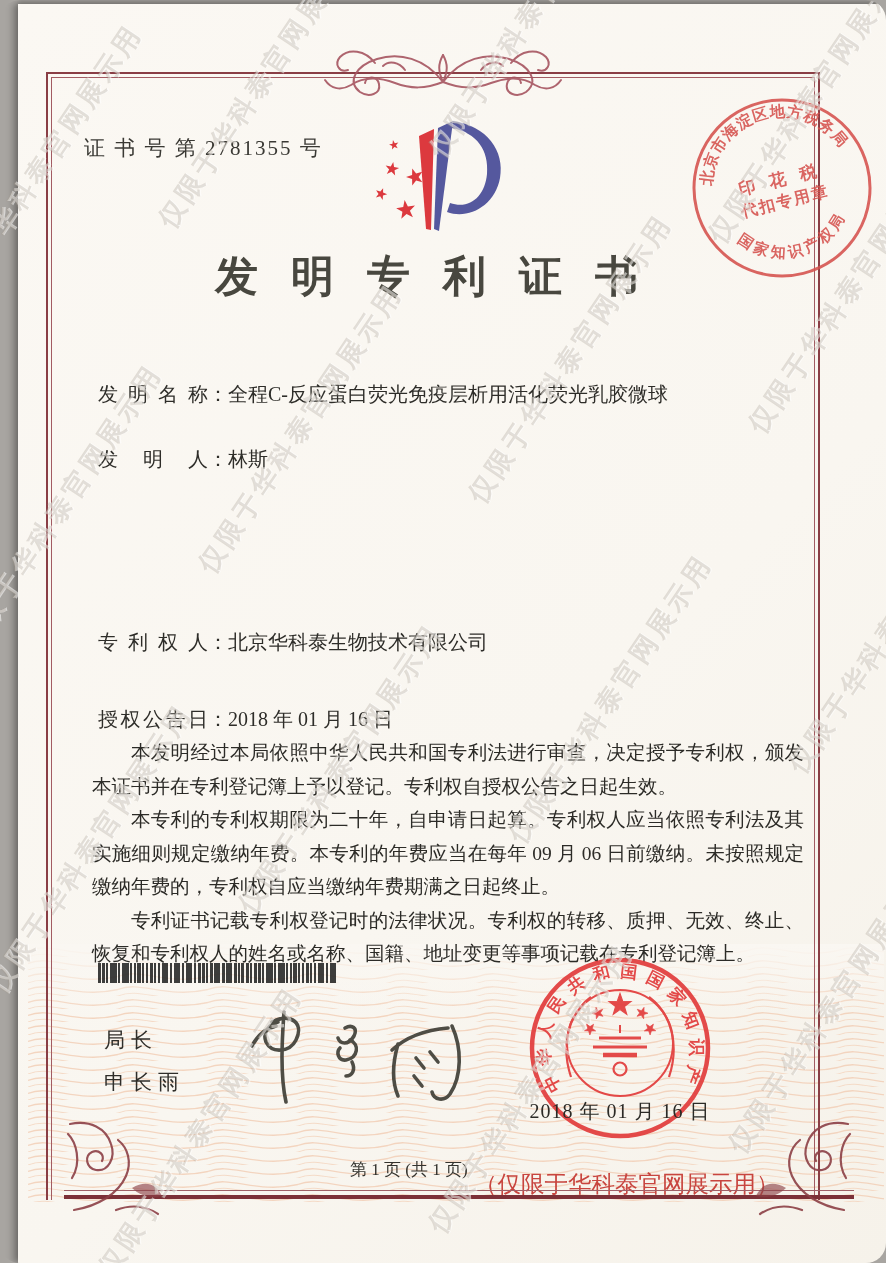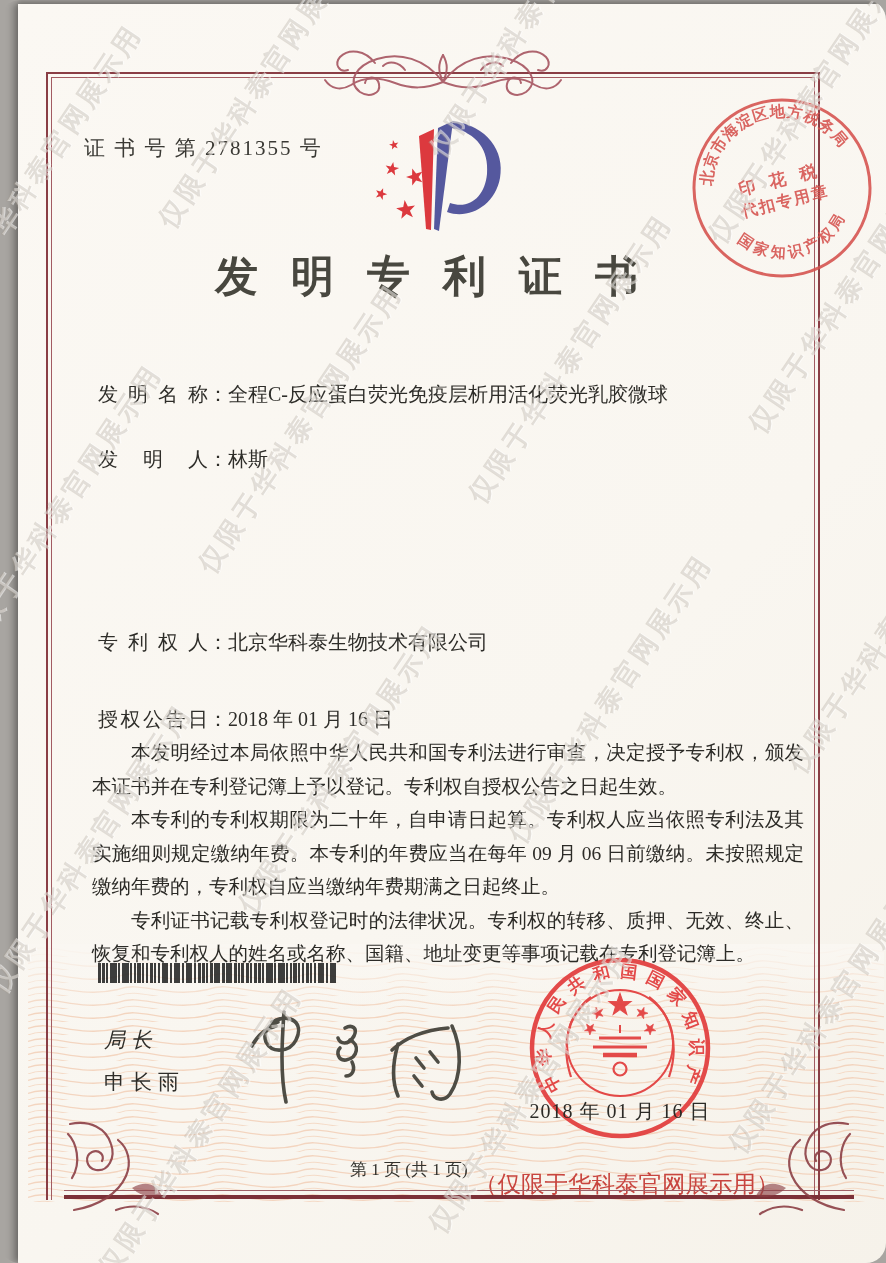--- a/index.html
+++ b/index.html
@@ -35,21 +35,21 @@
      background-image:
        repeating-linear-gradient(90deg,#1d1d1d 0 2px,transparent 2px 4px),
        repeating-linear-gradient(90deg,#1d1d1d 0 1px,transparent 1px 6px),
        repeating-linear-gradient(90deg,#1d1d1d 0 3px,transparent 3px 13px);}
   
   .waves{position:absolute;left:28px;top:944px;width:856px;height:258px;z-index:2;opacity:.8;}
   .waves-fade{position:absolute;left:28px;top:944px;width:856px;height:70px;z-index:3;
      background:linear-gradient(#faf7f2 ,rgba(250,247,242,0));}
   
   .sig-title{position:absolute;left:104px;top:1026px;font-family:"Liberation Sans","DejaVu Sans",sans-serif;
-     font-size:21px;letter-spacing:6px;color:#2f2e2a;z-index:10;font-style:italic;}
+     font-size:21px;letter-spacing:6px;color:#2f2e2a;z-index:10;}
   .sig-name{position:absolute;left:104px;top:1068px;font-family:"Liberation Sans","DejaVu Sans",sans-serif;
      font-size:21px;letter-spacing:6px;color:#2f2e2a;z-index:10;}
   .sig-svg{position:absolute;left:240px;top:1000px;z-index:11;}
   
   .seal-svg{position:absolute;left:515px;top:943px;z-index:12;opacity:.92;}
   .seal-date{position:absolute;left:528px;top:1098px;width:184px;text-align:center;
      font-size:20px;color:#2b2a26;z-index:13;letter-spacing:1px;}
   
   .stamp-svg{position:absolute;left:682px;top:88px;z-index:20;opacity:.88;transform:rotate(-14deg);}
   

